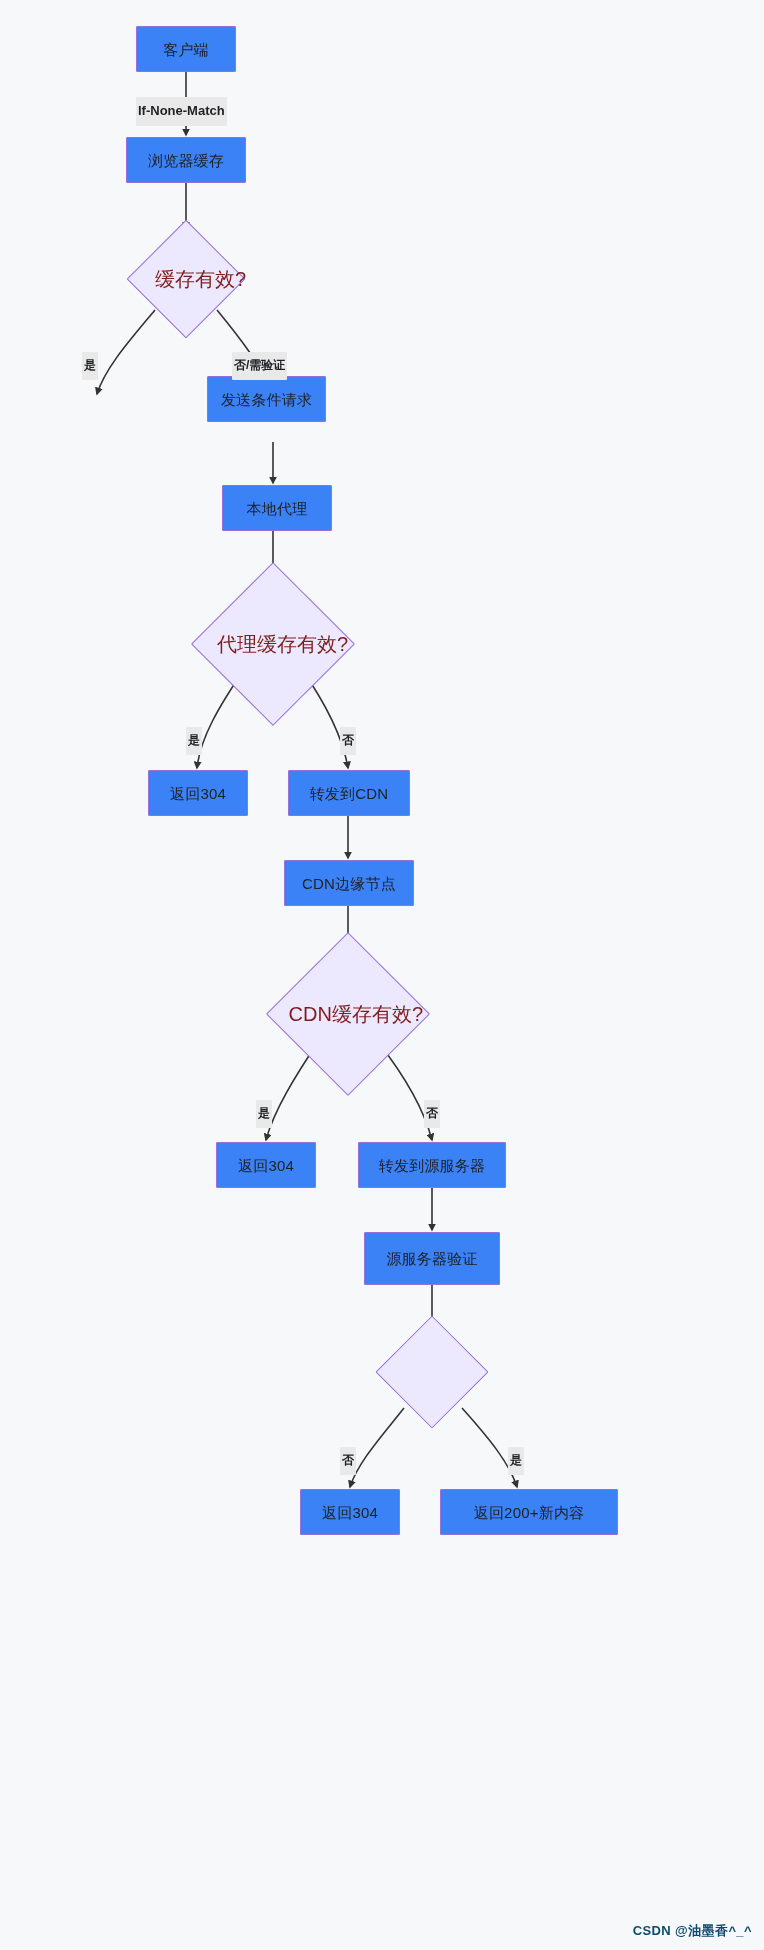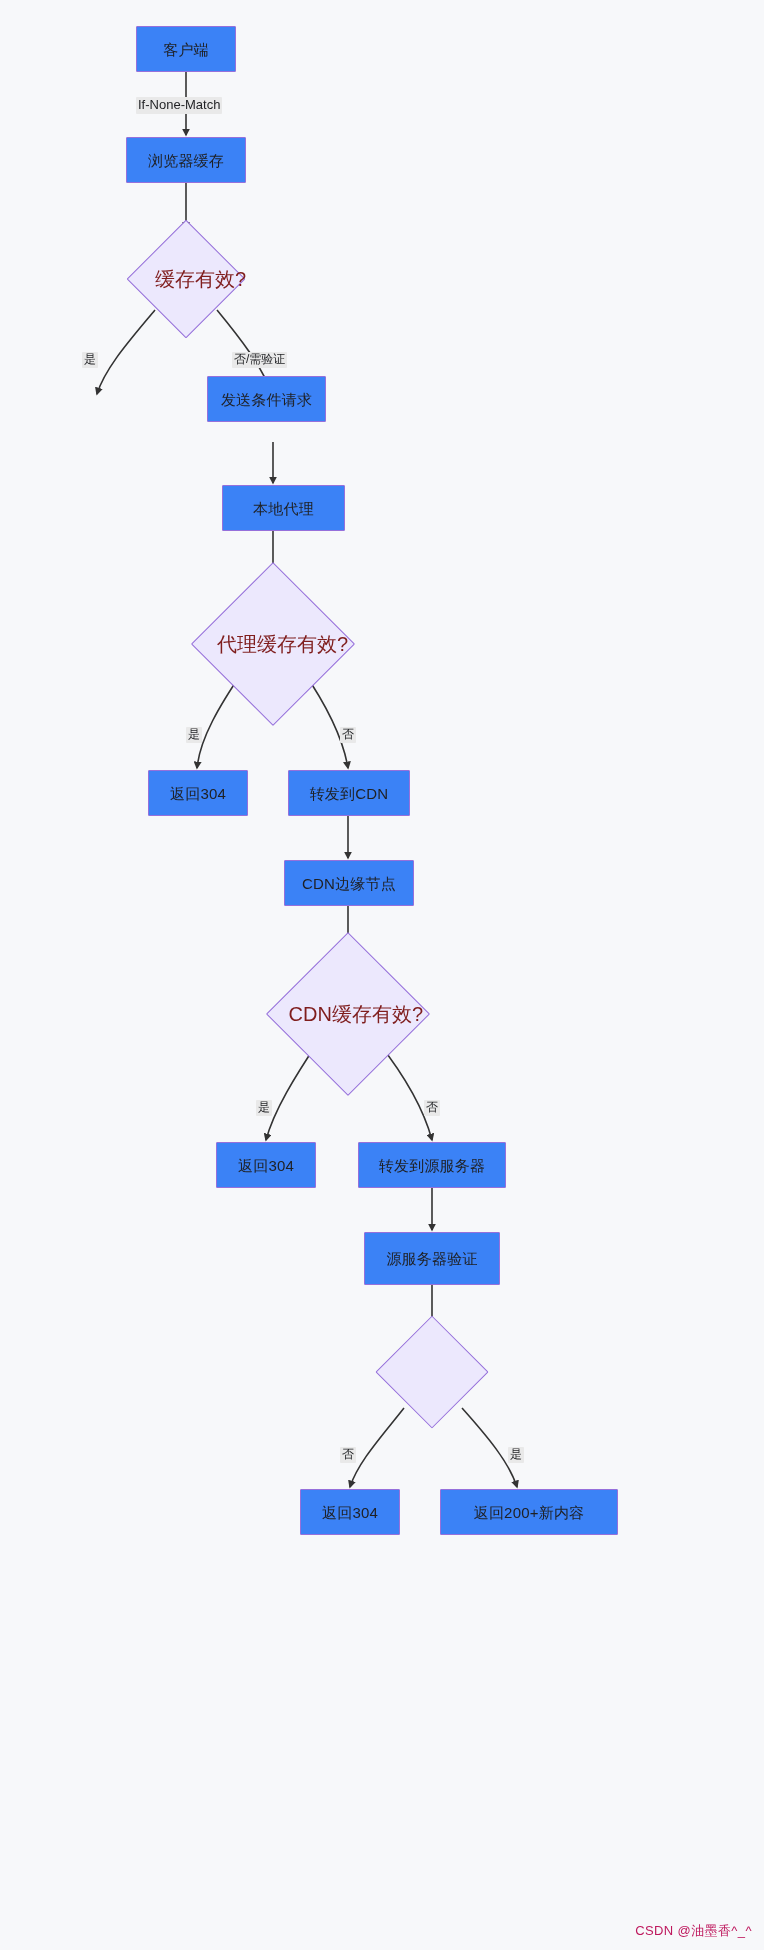--- a/index.html
+++ b/index.html
@@ -42,32 +42,34 @@
     white-space:nowrap;
     line-height:1;
     pointer-events:none;
   }
   .edge-label{
     position:absolute;
     background:#e9e9e9;
     color:#1f2023;
     font-size:12px;
     line-height:1.15;
-    padding:1px 2px;
+    padding:7px 2px;
     white-space:nowrap;
     border-radius:1px;
+    font-weight:bold;
   }
   .edge-label.lg{font-size:13px;background:#e9e9e9;}
   .watermark{
     position:absolute;
     right:12px;bottom:10px;
-    color:#be185d;
+    color:#0c4a6e;
     font-size:13px;
     letter-spacing:.4px;
     white-space:nowrap;
+    font-weight:bold;
   }
 </style>
 </head>
 <body>
 
 <div id="stage">
 
   <svg id="edges" viewBox="0 0 764 1950" xmlns="http://www.w3.org/2000/svg">
     <defs>
       <marker id="arrow" viewBox="0 0 10 10" refX="8" refY="5" markerWidth="5" markerHeight="5" orient="auto-start-reverse">
@@ -121,21 +123,21 @@
   <div class="diamond" style="left:144px;top:237px;width:84px;height:84px;"></div>
   <div class="diamond-label" style="left:126px;top:237px;width:120px;height:84px;">
     <span>缓存有效?</span>
   </div>
 
 
   <div class="node" style="left:207px;top:376px;width:119px;height:46px;">
     <span>发送条件请求</span>
   </div>
 
-  <div class="node" style="left:222px;top:485px;width:123px;height:46px;align-items:center;">
+  <div class="node" style="left:222px;top:485px;width:110px;height:46px;align-items:center;">
     <span>本地代理</span>
   </div>
 
   <div class="diamond" style="left:215px;top:586px;width:116px;height:116px;"></div>
   <div class="diamond-label" style="left:198px;top:586px;width:150px;height:116px;">
     <span>代理缓存有效?</span>
   </div>
 
   <div class="node" style="left:148px;top:770px;width:100px;height:46px;">
     <span>返回304</span>

